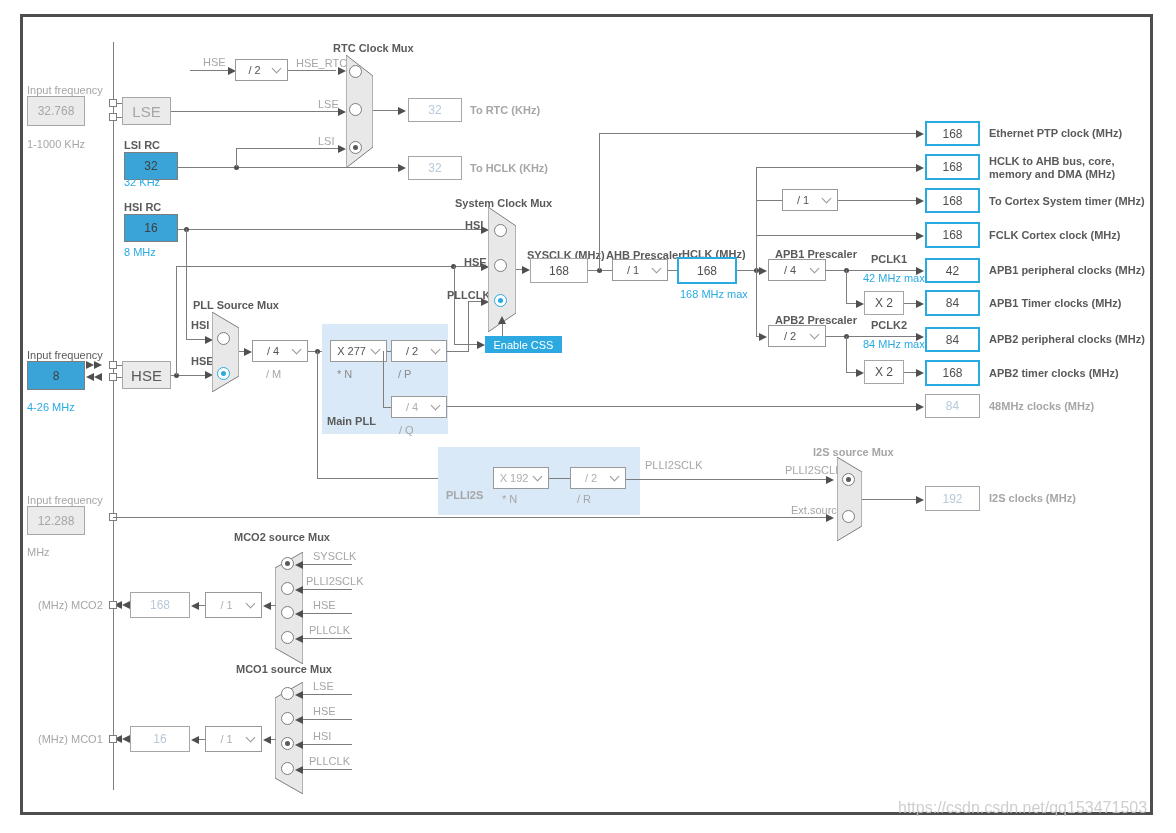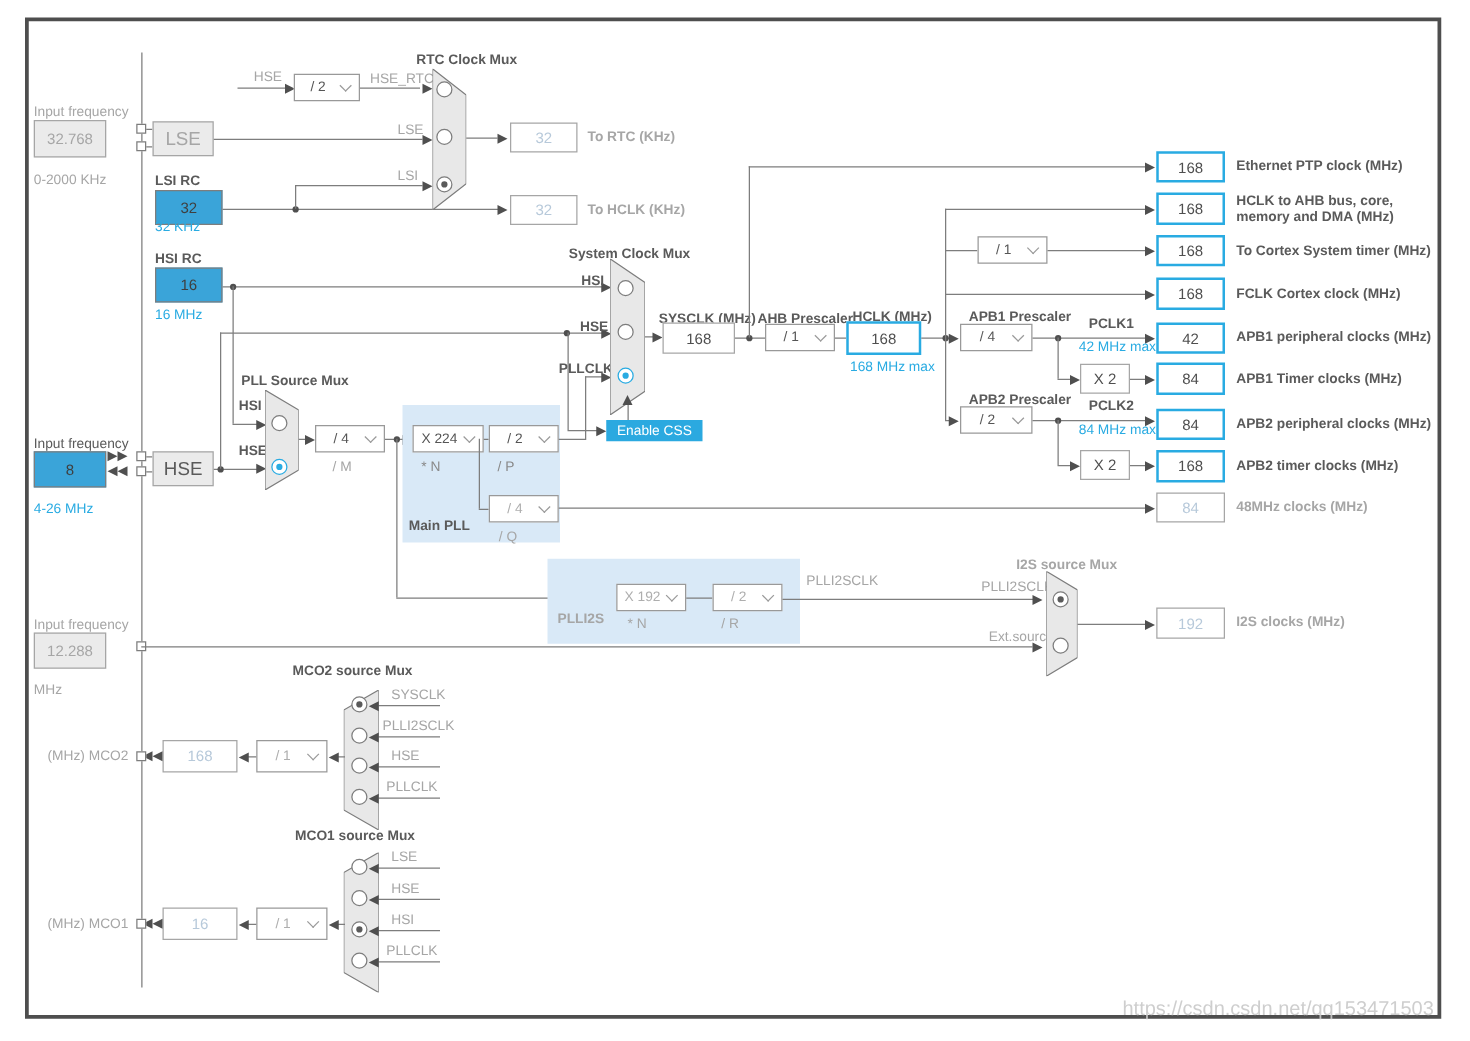--- a/index.html
+++ b/index.html
@@ -38,34 +38,34 @@
 </style>
 </head>
 <body>
 
 <div class="frame"></div>
 
 <div class="v" style="left:113px;top:42px;height:748px"></div>
 
 <div class="lbl n g" style="left:27px;top:84px">Input frequency</div>
 <div class="vb fill" style="left:27px;top:96px;width:58px;height:30px">32.768</div>
-<div class="lbl n g" style="left:27px;top:138px">0-2000 KHz</div>
+<div class="lbl n g" style="left:27px;top:138px">1-1000 KHz</div>
 <div class="sq" style="left:109px;top:99px"></div>
 <div class="sq" style="left:109px;top:113px"></div>
 <div class="h" style="left:117px;top:103px;width:5px"></div>
 <div class="h" style="left:117px;top:117px;width:5px"></div>
 <div class="vb fill big" style="left:122px;top:97px;width:49px;height:28px">LSE</div>
 
 <div class="lbl" style="left:124px;top:139px">LSI RC</div>
 <div class="vb blue" style="left:124px;top:152px;width:54px;height:28px">32</div>
 <div class="lbl bl" style="left:124px;top:176px">32 KHz</div>
 
 <div class="lbl" style="left:124px;top:201px">HSI RC</div>
 <div class="vb blue" style="left:124px;top:214px;width:54px;height:28px">16</div>
-<div class="lbl bl" style="left:124px;top:246px">16 MHz</div>
+<div class="lbl bl" style="left:124px;top:246px">8 MHz</div>
 
 <div class="lbl n" style="left:27px;top:349px">Input frequency</div>
 <div class="vb blue" style="left:27px;top:361px;width:58px;height:29px">8</div>
 <div class="lbl bl" style="left:27px;top:401px">4-26 MHz</div>
 <div class="ar" style="left:86px;top:361px"></div>
 <div class="ar" style="left:94px;top:361px"></div>
 <div class="al" style="left:86px;top:373px"></div>
 <div class="al" style="left:94px;top:373px"></div>
 <div class="sq" style="left:109px;top:361px"></div>
 <div class="sq" style="left:109px;top:373px"></div>
@@ -147,21 +147,21 @@
     <span class="chev"></span>
   </div>
 <div class="lbl n g" style="left:266px;top:368px">/ M</div>
 
 <div class="h" style="left:308px;top:351px;width:15px"></div>
 <div class="dot" style="left:315px;top:349px"></div>
 <div class="ar" style="left:322px;top:348px"></div>
 
 <div class="blk" style="left:322px;top:324px;width:126px;height:110px"></div>
 <div class="dd" style="left:330px;top:340px;width:57px;height:22px">
-    <span class="val">X 224</span>
+    <span class="val">X 277</span>
     <span class="chev"></span>
   </div>
 <div class="lbl n" style="left:337px;top:368px;color:#8a8a8a">* N</div>
 <div class="h" style="left:387px;top:351px;width:4px"></div>
 <div class="dd" style="left:391px;top:340px;width:56px;height:22px">
     <span class="val">/ 2</span>
     <span class="chev"></span>
   </div>
 <div class="lbl n" style="left:398px;top:368px;color:#8a8a8a">/ P</div>
 <div class="v" style="left:383px;top:351px;height:56px"></div>

